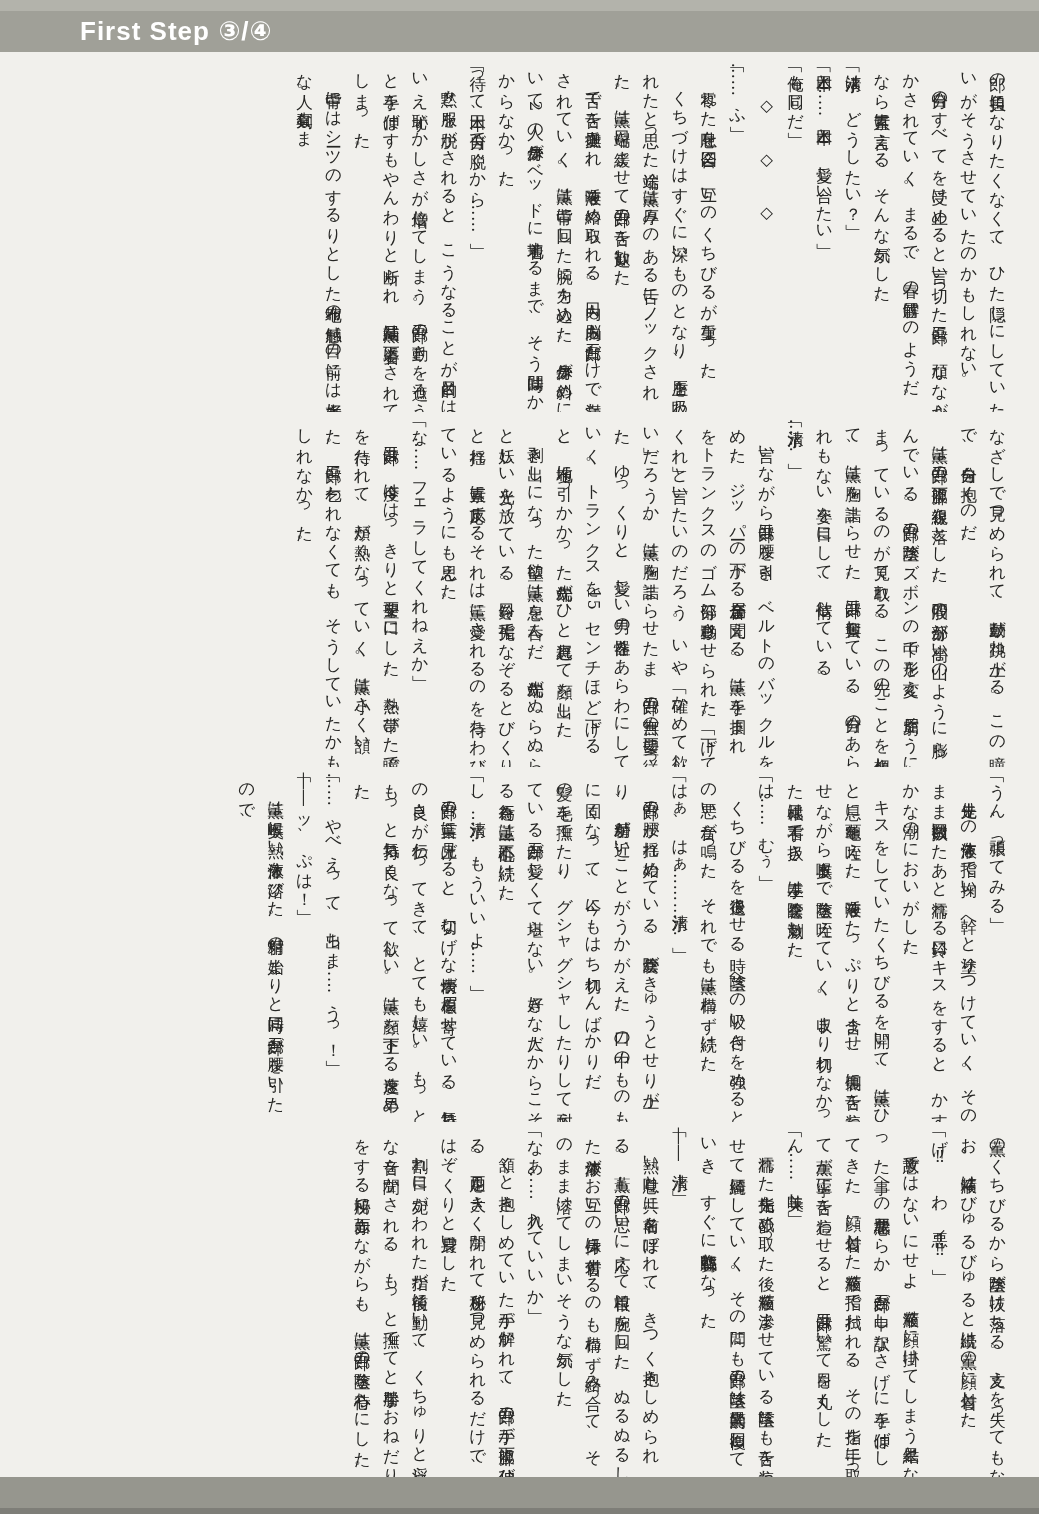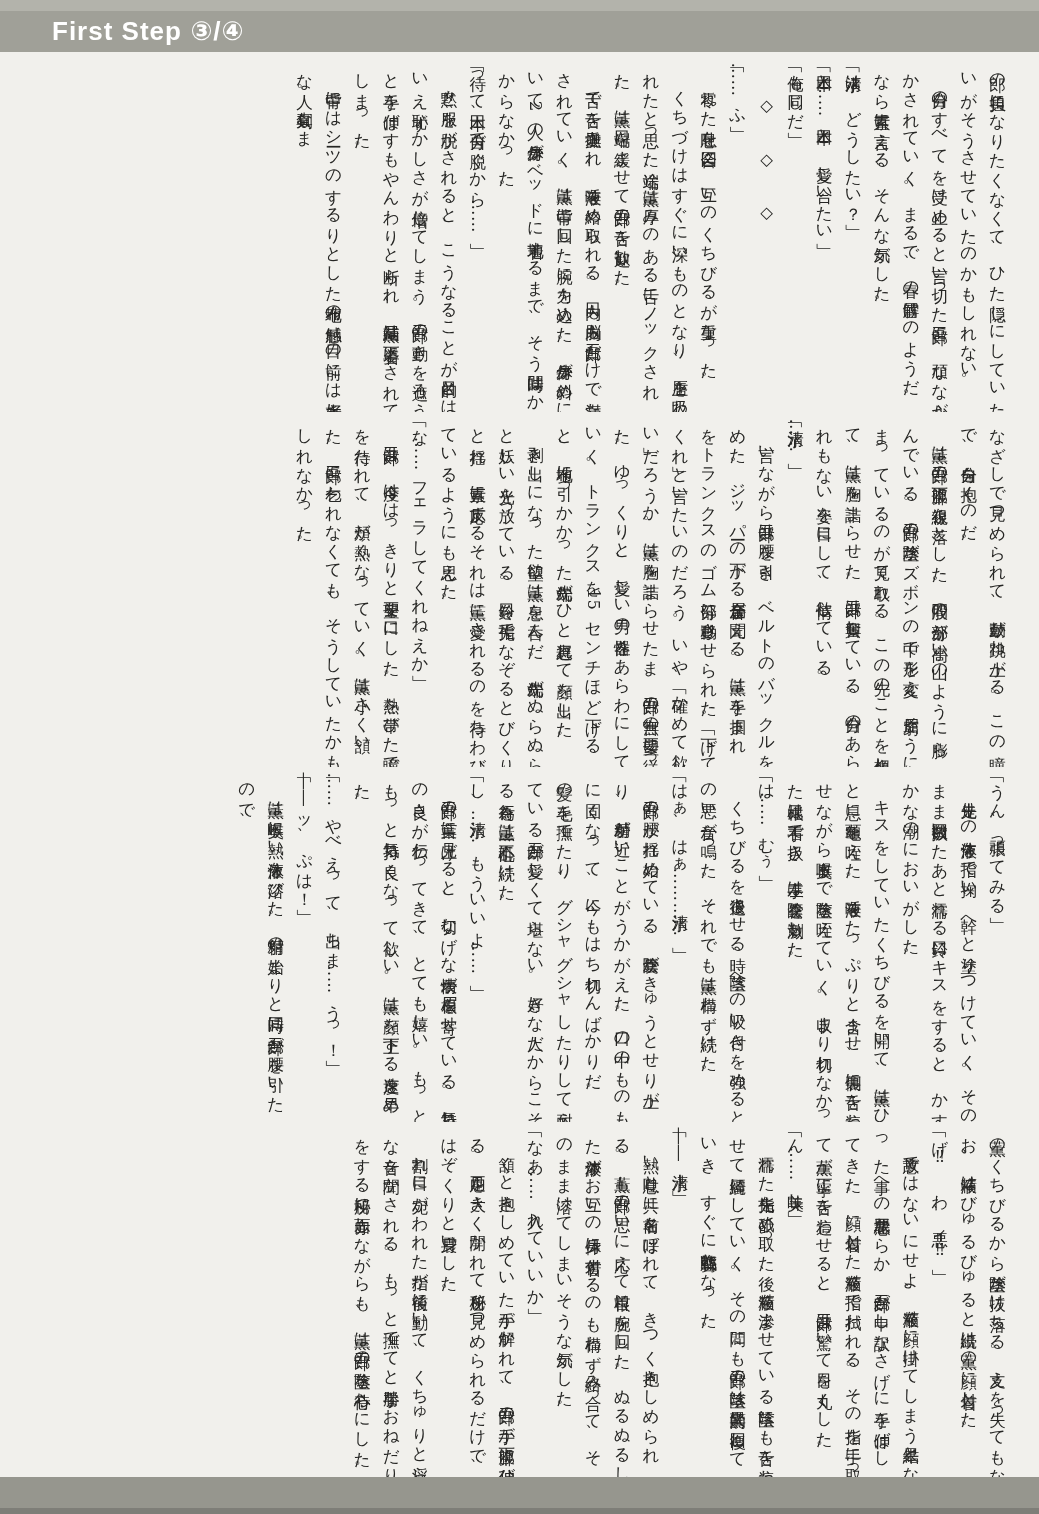--- a/index.html
+++ b/index.html
@@ -20,21 +20,21 @@
   }
   header.page-header{
     width:100%;height:52px;
     background:linear-gradient(to bottom, var(--header-bg-top) 0 11px, var(--header-bg) 11px 100%);
     display:flex;align-items:flex-end;
   }
   h1.page-title{
     font-family:"Liberation Sans","DejaVu Sans",sans-serif;
     font-size:26px;font-weight:600;letter-spacing:1px;
     color:var(--title-color);
-    padding:0 0 8px 52px;line-height:1;
+    padding:0 0 8px 80px;line-height:1;
   }
   main.page-body{
     width:100%;height:1425px;
     padding:10px 28px 0 55px;
   }
   section.band{
     writing-mode:vertical-rl;
     text-orientation:mixed;
     height:350px;
     width:100%;

